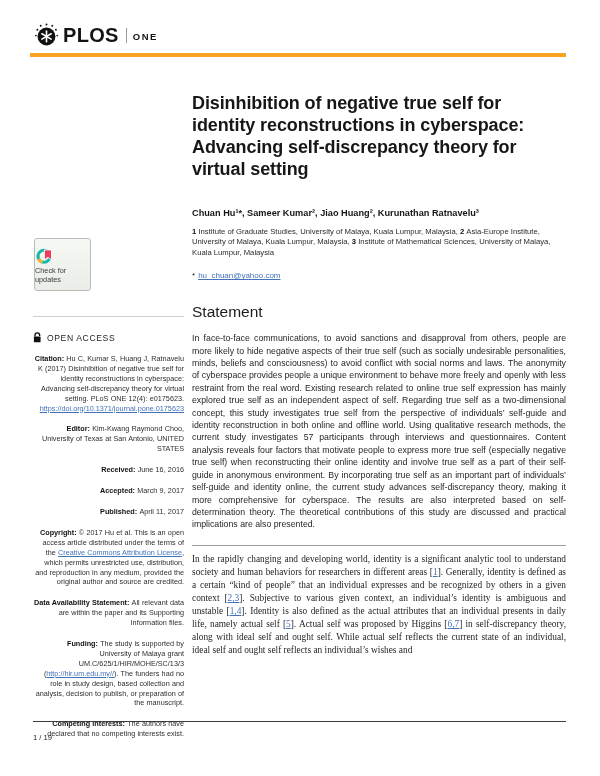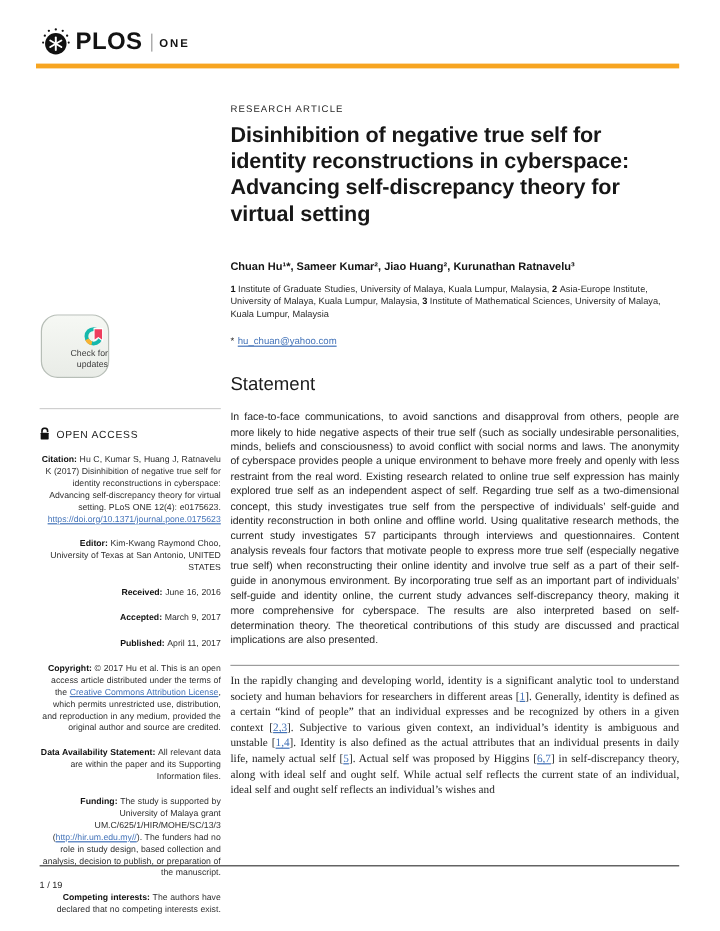--- a/index.html
+++ b/index.html
@@ -17,24 +17,24 @@
   .logo-ball { width:25px; height:25px; margin-right:4px; }
   .logo-plos { font-size:20px; font-weight:bold; letter-spacing:0.3px; color:#131313; }
   .logo-sep { width:1px; height:15px; background:#9a9a9a; margin:0 6px 0 7px; }
   .logo-one { font-size:9.5px; font-weight:bold; letter-spacing:1.6px; color:#131313; margin-top:2px; }
   .orange-rule { position:absolute; left:30px; right:34px; top:53px; height:4px; background:#f7a521; }
 
   
   .sidebar { position:absolute; left:33px; top:238px; width:151px; }
   .badge {
     width:57px; height:53px; margin-left:1px;
-    border:1px solid #b7beb7; border-radius:14px;
+    border:1px solid #b7beb7; border-radius:3px;
     background:linear-gradient(#f6f8f4,#e9ece7);
-    display:flex; flex-direction:column; align-items:flex-end; justify-content:center;
-    gap:1px; cursor:pointer;margin-top:24px;
+    display:flex; flex-direction:column; align-items:flex-start; justify-content:center;
+    gap:1px; cursor:pointer;
   }
   .badge-text { font-size:7.3px; line-height:8.3px; color:#3c3c3c; text-align:center; }
   .side-divider { border:none; border-top:1px solid #cfcfcf; margin-top:25px; }
   .oa-row { display:flex; align-items:center; gap:5px; margin-top:15px;
             font-size:8.6px; letter-spacing:0.6px; color:#1d1d1d; }
   .side-para { margin-top:11px; font-size:7.25px; line-height:9.9px; color:#2e2e2e;
                text-align:right; word-spacing:0.2px; }
 
   
   .main { position:absolute; left:192px; top:86px; width:374px; }
@@ -114,21 +114,20 @@
   <p class="side-para"><span class="b">Received: </span><span>June 16, 2016</span></p>
   <p class="side-para"><span class="b">Accepted: </span><span>March 9, 2017</span></p>
   <p class="side-para"><span class="b">Published: </span><span>April 11, 2017</span></p>
   <p class="side-para"><span class="b">Copyright: </span><span>© 2017 Hu et al. This is an open access article distributed under the terms of the </span><span class="lnk">Creative Commons Attribution License</span><span>, which permits unrestricted use, distribution, and reproduction in any medium, provided the original author and source are credited.</span></p>
   <p class="side-para"><span class="b">Data Availability Statement: </span><span>All relevant data are within the paper and its Supporting Information files.</span></p>
   <p class="side-para"><span class="b">Funding: </span><span>The study is supported by University of Malaya grant UM.C/625/1/HIR/MOHE/SC/13/3 (</span><span class="lnk">http://hir.um.edu.my//</span><span>). The funders had no role in study design, based collection and analysis, decision to publish, or preparation of the manuscript.</span></p>
   <p class="side-para"><span class="b">Competing interests: </span><span>The authors have declared that no competing interests exist.</span></p>
 </div>
 
 <div class="main">
-  <div class="kicker">RESEARCH ARTICLE</div>
   <h1 class="title">Disinhibition of negative true self for identity reconstructions in cyberspace: Advancing self-discrepancy theory for virtual setting</h1>
   <div class="authors">Chuan Hu¹*, Sameer Kumar², Jiao Huang², Kurunathan Ratnavelu³</div>
   <p class="affils"><span class="b">1 </span><span>Institute of Graduate Studies, University of Malaya, Kuala Lumpur, Malaysia, </span><span class="b">2 </span><span>Asia-Europe Institute, University of Malaya, Kuala Lumpur, Malaysia, </span><span class="b">3 </span><span>Institute of Mathematical Sciences, University of Malaya, Kuala Lumpur, Malaysia</span></p>
   <div class="email-line">
     <span class="star">*</span><span class="lnk">hu_chuan@yahoo.com</span>
   </div>
 
   <h2 class="abstract-h">Statement</h2>
   <p class="abstract-body">In face-to-face communications, to avoid sanctions and disapproval from others, people are more likely to hide negative aspects of their true self (such as socially undesirable personalities, minds, beliefs and consciousness) to avoid conflict with social norms and laws. The anonymity of cyberspace provides people a unique environment to behave more freely and openly with less restraint from the real word. Existing research related to online true self expression has mainly explored true self as an independent aspect of self. Regarding true self as a two-dimensional concept, this study investigates true self from the perspective of individuals’ self-guide and identity reconstruction in both online and offline world. Using qualitative research methods, the current study investigates 57 participants through interviews and questionnaires. Content analysis reveals four factors that motivate people to express more true self (especially negative true self) when reconstructing their online identity and involve true self as a part of their self-guide in anonymous environment. By incorporating true self as an important part of individuals’ self-guide and identity online, the current study advances self-discrepancy theory, making it more comprehensive for cyberspace. The results are also interpreted based on self-determination theory. The theoretical contributions of this study are discussed and practical implications are also presented.</p>
 

